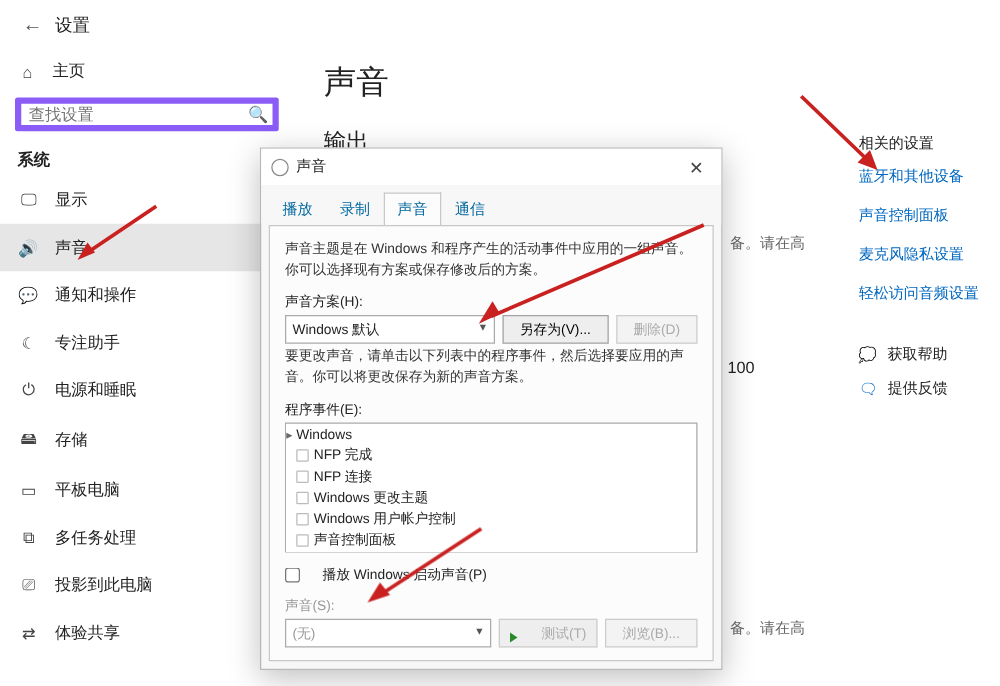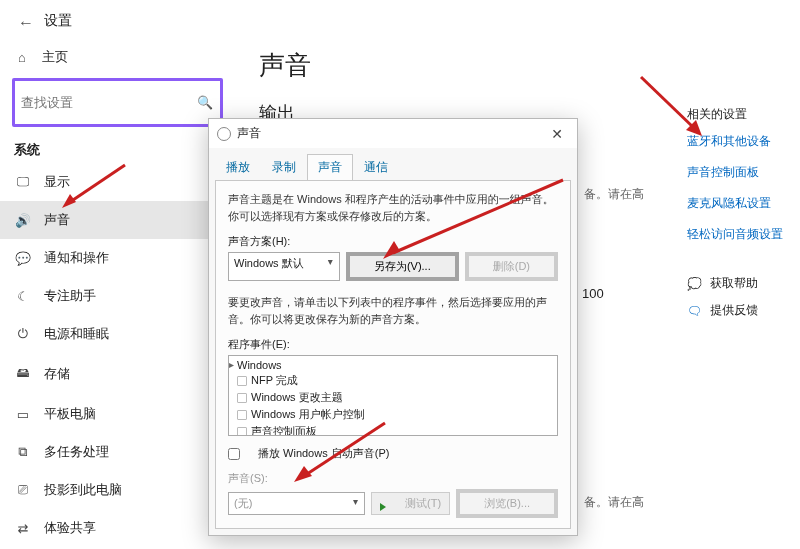--- a/index.html
+++ b/index.html
@@ -4,21 +4,21 @@
 <style>
 *{box-sizing:border-box;margin:0;padding:0;font-family:"Microsoft YaHei","Segoe UI",sans-serif}
 body{width:800px;height:549px;background:#fff;overflow:hidden;position:relative;font-size:13px;color:#222}
 .topbar{display:flex;align-items:center;padding:10px 12px 6px}
 .topbar .back{font-size:16px;padding:2px 6px;color:#555}
 .topbar .title{font-size:14px;margin-left:4px}
 .layout{display:flex;height:calc(100% - 36px)}
 .sidebar{width:235px;padding:4px 0 0 0}
 .home-row{display:flex;align-items:center;padding:6px 14px;gap:12px;margin-bottom:6px}
 .home-row .ico{width:16px;display:flex;justify-content:center;color:#444}
-.search{margin:2px 12px 14px;border:3px solid #8b5cf6;border-radius:2px;display:flex;align-items:flex-start;padding:14px 6px}
+.search{margin:2px 12px 14px;border:5px solid #8b5cf6;border-radius:2px;display:flex;align-items:flex-start;padding:1px 6px}
 .search input{border:none;flex:1;outline:none;font-size:13px;color:#555;background:transparent}
 .search .mag{color:#555}
 .cat-label{padding:0 14px 4px;font-weight:600;font-size:13px}
 .nav-item{display:flex;align-items:center;padding:10px 14px;gap:12px;cursor:pointer}
 .nav-item.active{background:#e6e6e6}
 .nav-item .ico{width:18px;display:flex;justify-content:center;color:#444}
 .nav-item span{font-size:13px}
 .main{flex:1;padding:10px 24px 0;position:relative}
 .main h1{font-size:26px;font-weight:400;margin-bottom:18px}
 .main h2{font-size:18px;font-weight:400;margin-bottom:16px}
@@ -34,24 +34,24 @@
 .dlg-title{display:flex;align-items:center;padding:6px 8px;background:#fff}
 .dlg-title .ico{width:14px;height:14px;border:1px solid #888;border-radius:50%;margin-right:6px}
 .dlg-title .t{flex:1;font-size:12px}
 .dlg-title .x{font-size:14px;padding:0 6px;cursor:pointer;color:#444}
 .tabstrip{display:flex;padding:6px 6px 0;background:#f7f7f7}
 .tab{padding:4px 10px;font-size:12px;border:1px solid transparent;border-bottom:none;cursor:pointer;color:#0369a1}
 .tab.active{background:#fcfcfc;border-color:#c7c7c7}
 .tabbody{flex:1;margin:0 6px 6px;border:1px solid #c7c7c7;background:#fcfcfc;padding:10px 12px;overflow:hidden;display:flex;flex-direction:column}
 .desc{font-size:11px;color:#333;line-height:1.5;margin-bottom:10px}
 .lbl{font-size:11px;margin-bottom:3px}
-.row{display:flex;gap:6px;margin-bottom:13px}
+.row{display:flex;gap:6px;margin-bottom:2px}
 .combo{flex:1;border:1px solid #aaa;background:#fff;padding:3px 5px;font-size:11px;position:relative}
 .combo::after{content:"▾";position:absolute;right:6px;color:#555;font-size:10px}
-.btn{border:4px solid #a3a3a3;background:#eee;padding:3px 24px;font-size:11px;cursor:pointer}
+.btn{border:1px solid #a3a3a3;background:#eee;padding:3px 13px;font-size:11px;cursor:pointer}
 .btn:disabled{color:#aaa;border-color:#ccc;background:#f3f3f3}
 .listbox{border:1px solid #aaa;background:#fff;height:112px;overflow:auto;font-size:11px;padding:2px 0;margin-bottom:10px}
 .li{padding:1px 6px 1px 22px;position:relative;white-space:nowrap}
 .li.root{padding-left:8px;font-weight:400}
 .li::before{content:"";position:absolute;left:8px;top:4px;width:8px;height:8px;border:1px solid #bbb;border-radius:1px}
 .li.root::before{content:"▸";border:none;width:auto;height:auto;left:0;top:1px;color:#666;font-size:10px}
 .chk-row{display:flex;align-items:center;gap:18px;font-size:11px;margin-bottom:10px}
 .chk-row input{width:12px;height:12px}
 .sound-row{display:flex;gap:6px;align-items:center}
 .sound-row .combo{flex:1}
@@ -170,20 +170,21 @@
     <div class="row">
       <div class="combo"><span>Windows 默认</span></div>
       <button class="btn">另存为(V)...</button>
       <button class="btn" disabled="">删除(D)</button>
     </div>
     <div class="desc">要更改声音，请单击以下列表中的程序事件，然后选择要应用的声音。你可以将更改保存为新的声音方案。</div>
     <div class="lbl">程序事件(E):</div>
     <div class="listbox">
       <div class="li root">Windows</div>
       <div class="li">NFP 完成</div>
+      <div class="li">NFP 连接</div>
       <div class="li">Windows 更改主题</div>
       <div class="li">Windows 用户帐户控制</div>
       <div class="li">声音控制面板</div>
     </div>
     <label class="chk-row">
       <input type="checkbox" style="">
       <span>播放 Windows 启动声音(P)</span>
     </label>
     <div class="lbl" style="color:#999">声音(S):</div>
     <div class="sound-row">

